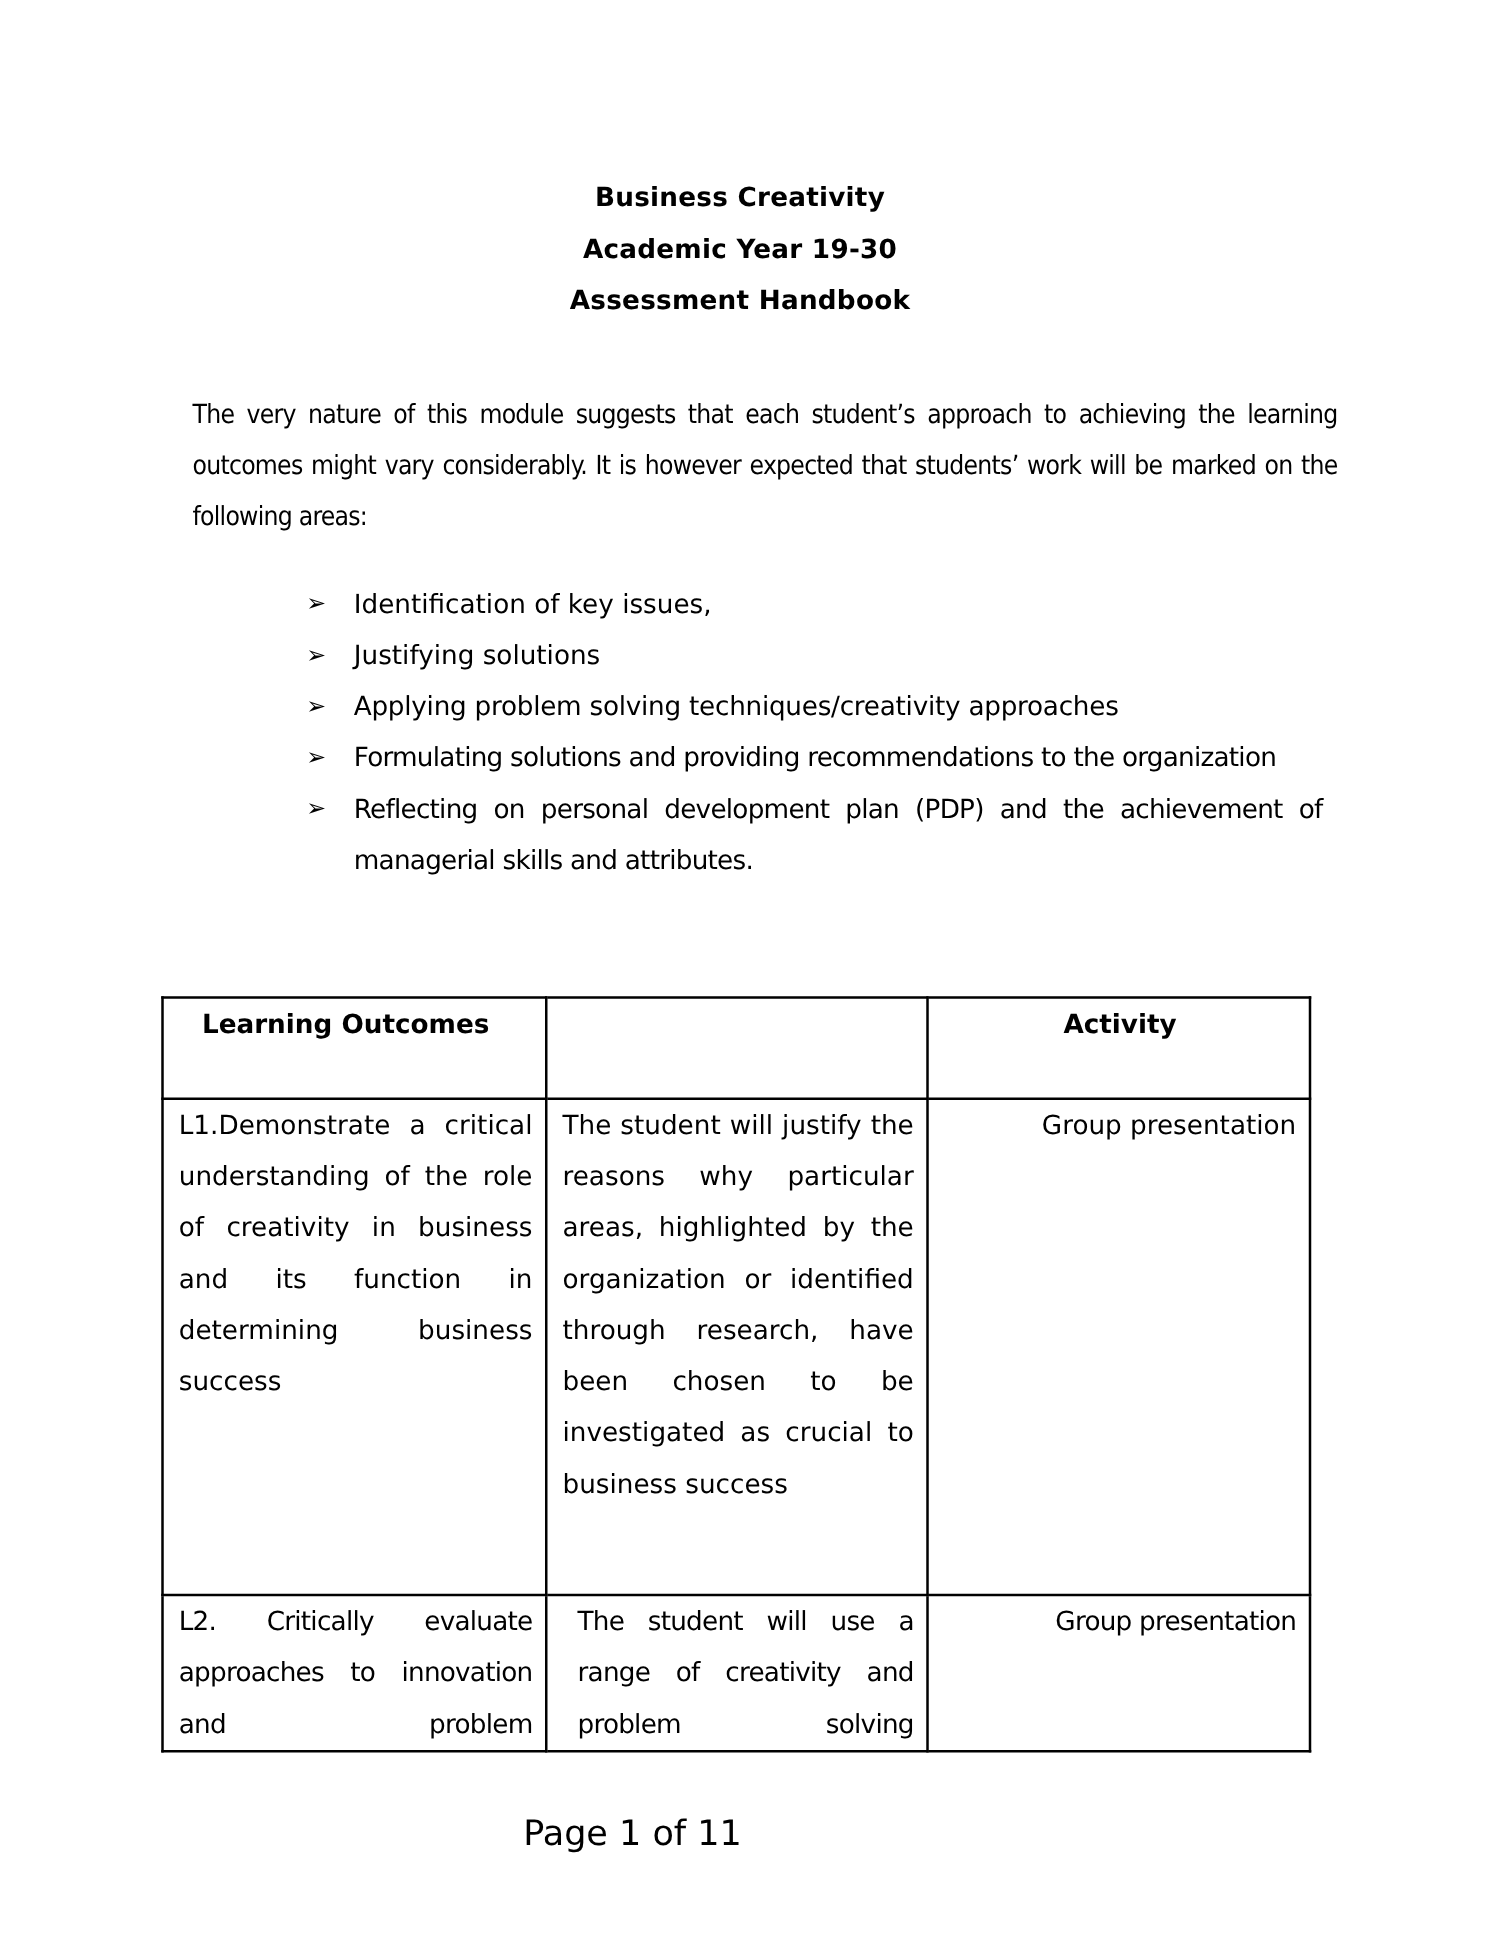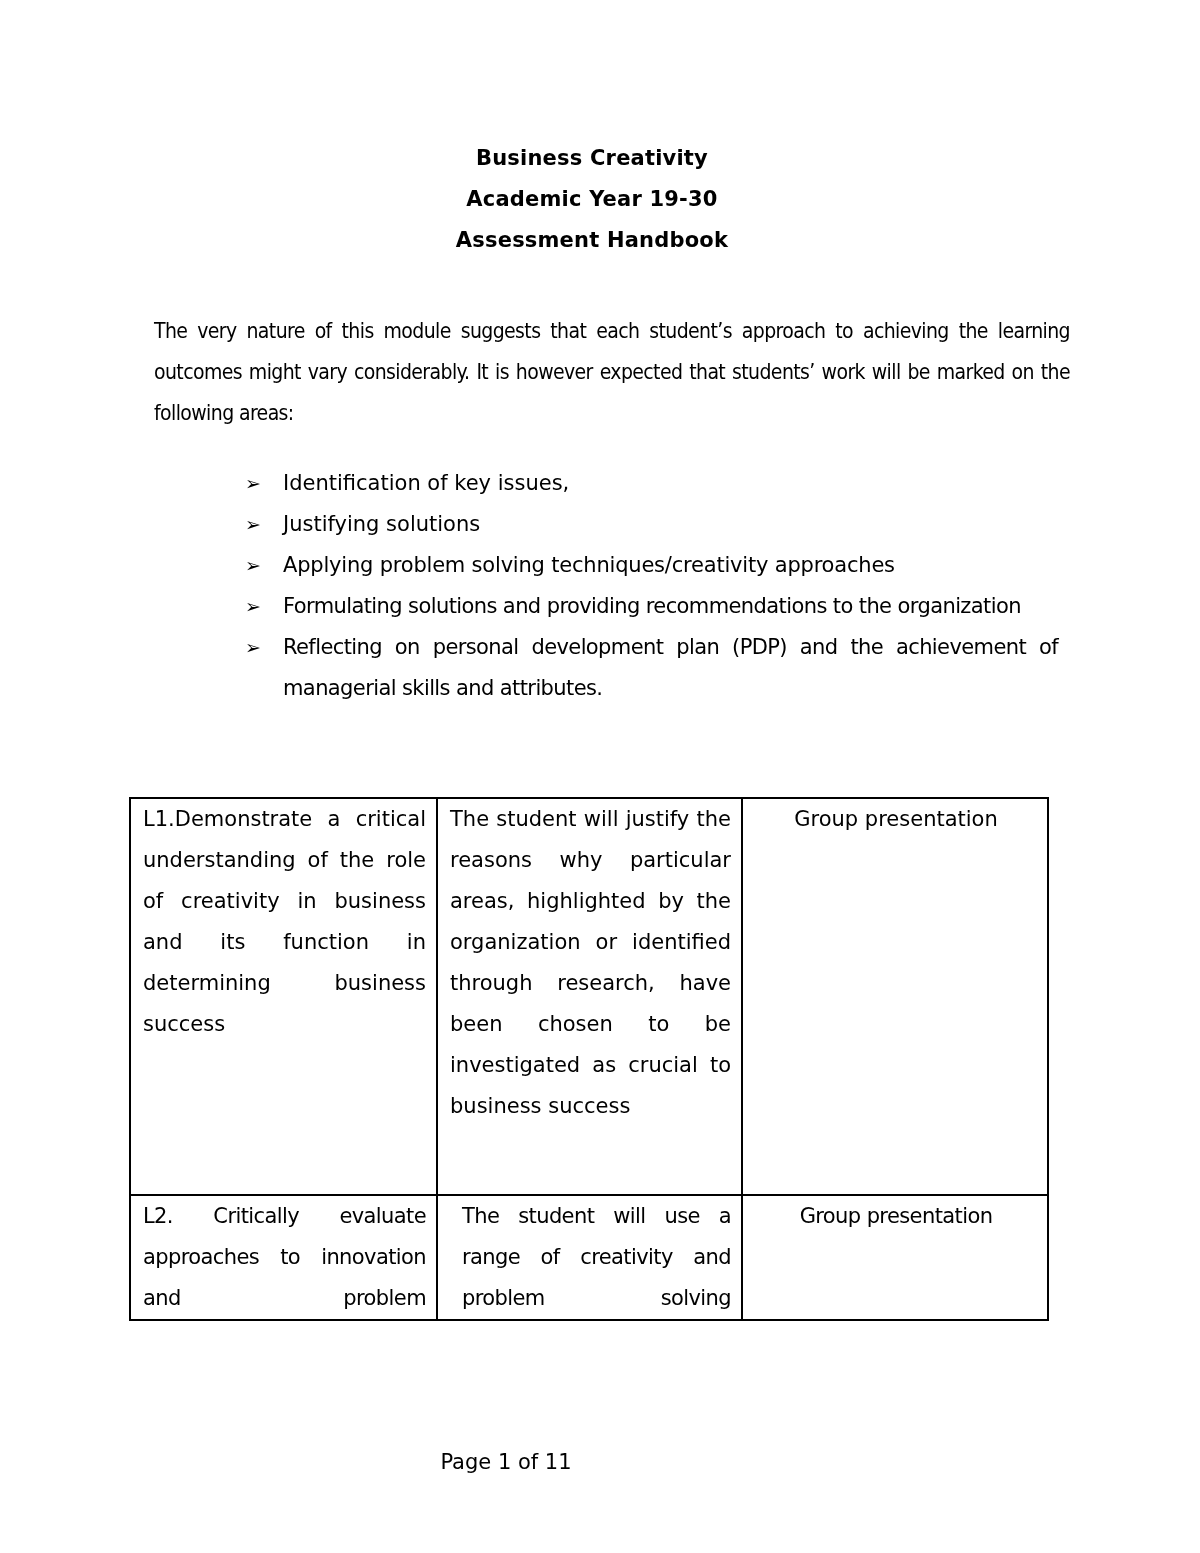--- a/index.html
+++ b/index.html
@@ -27,23 +27,23 @@
     }
     table.lo td {
       border: 2px solid #000; vertical-align: top; padding: 0 10px 0 12px;
       font-size: 21px; line-height: 41px; text-align: justify; overflow: hidden;
     }
     table.lo tr.head td { height: 79px; font-weight: bold; padding-top: 0; }
     table.lo tr.head td.c1 { text-align: center; padding-right: 26px; }
     table.lo tr.head td.c3 { text-align: center; }
     table.lo tr.r1 td { height: 395px; }
     table.lo tr.r2 td { height: 107px; letter-spacing: -0.6px; }
-    table.lo td.c3 { text-align: center; }
+    table.lo td.c3 { text-align: right; }
     .cell-text { display: block; text-align: justify; text-align-last: left; }
-    .footer { position: absolute; left: 0; top: 1450px; width: 1012px; text-align: center; font-size: 21px; }
+    .footer { position: absolute; left: 0; top: 1450px; width: 1012px; text-align: center; font-size: 28px; }
   </style>
 </head>
 <body>
 
 <div class="titles">
   <div>Business Creativity</div>
   <div>Academic Year 19-30</div>
   <div>Assessment Handbook</div>
 </div>
 
@@ -72,20 +72,25 @@
   </li>
 </ul>
 
 <table class="lo">
   <colgroup>
     <col style="width:307px">
     <col style="width:305px">
     <col style="width:306px">
   </colgroup>
   <tbody>
+      <tr class="head">
+    <td class="c1">Learning Outcomes</td>
+    <td class="c2"></td>
+    <td class="c3">Activity</td>
+  </tr>
   <tr class="r1">
     <td>
           <span class="cell-text">L1.Demonstrate a critical understanding of the role of creativity in business and its function in determining business success</span>
         </td>
     <td>
           <span class="cell-text">The student will justify the reasons why particular areas, highlighted by the organization or identified through research, have been chosen to be investigated as crucial to business success</span>
         </td>
     <td class="c3"><span>Group presentation</span></td>
   </tr>
   <tr class="r2">

